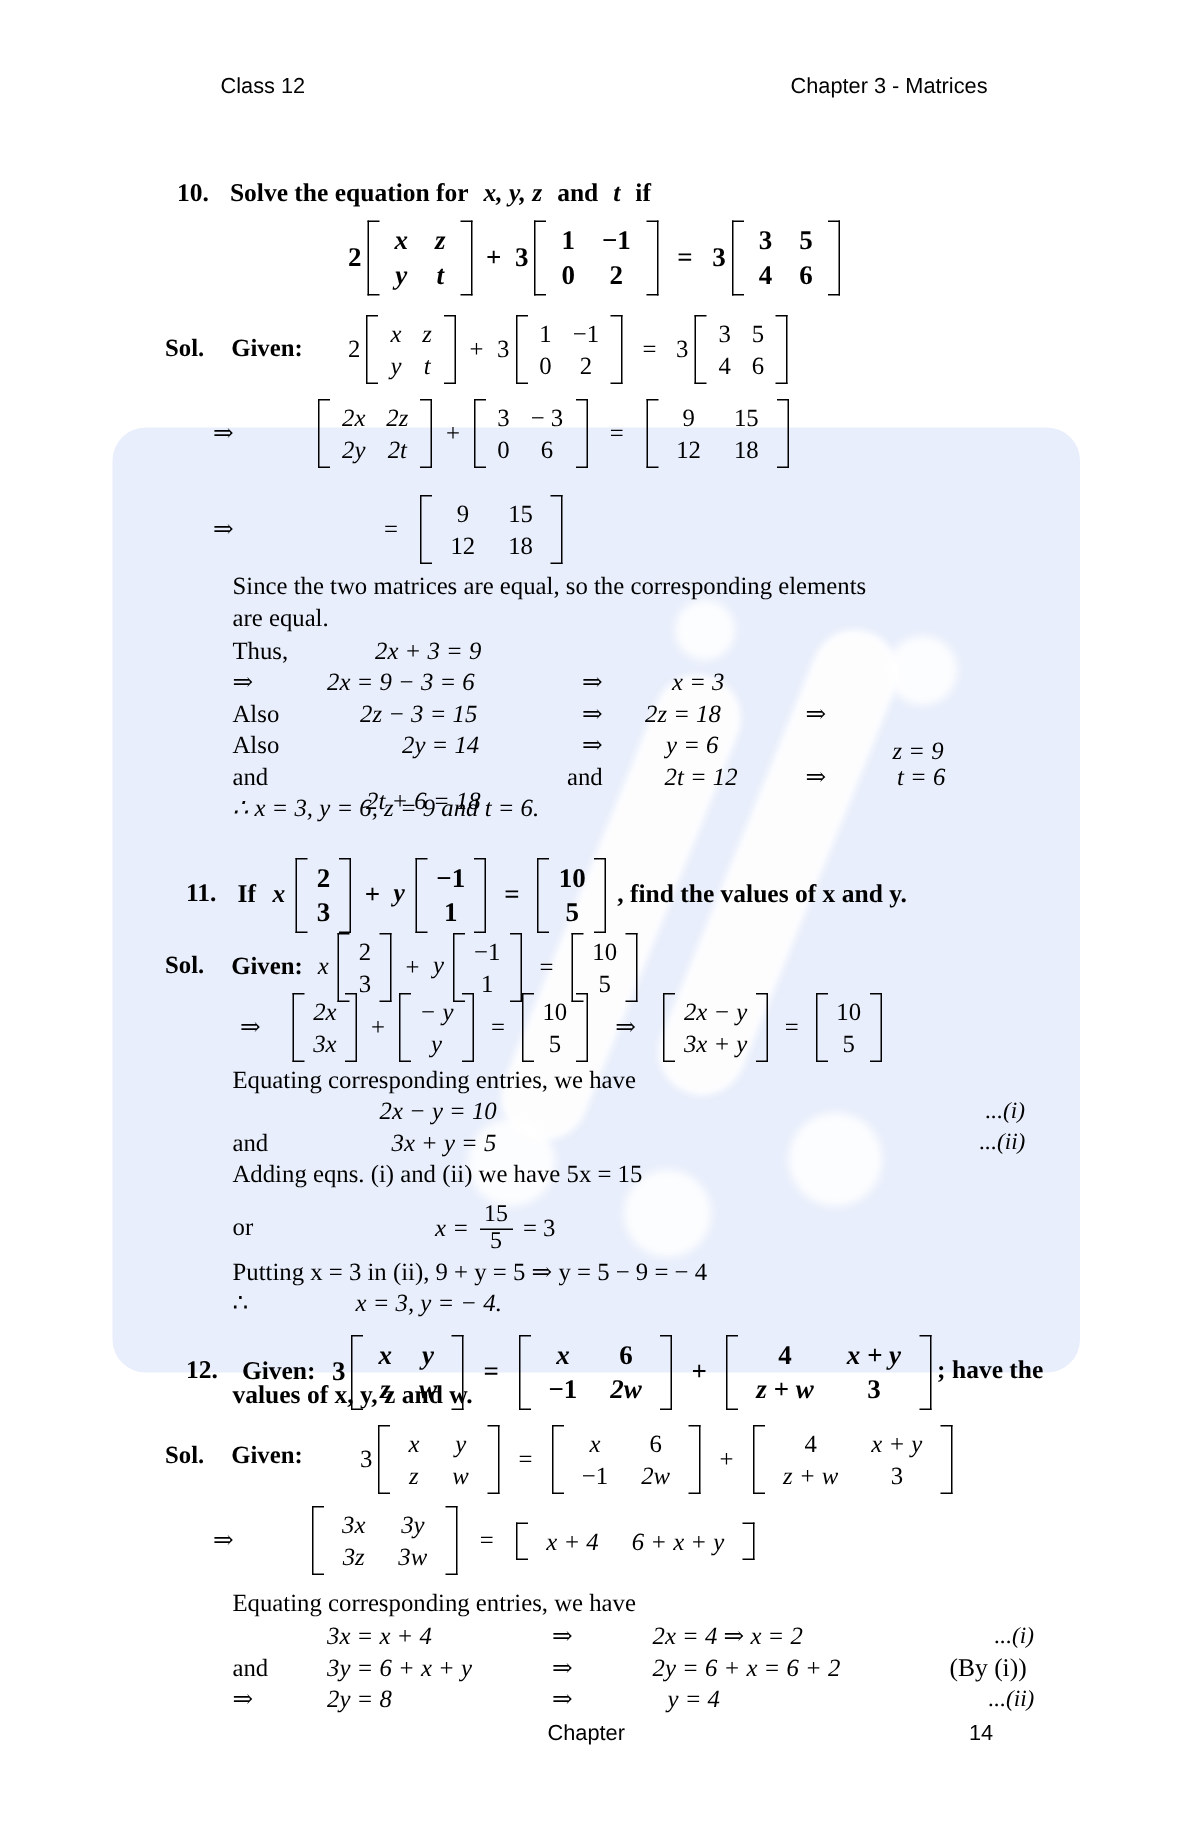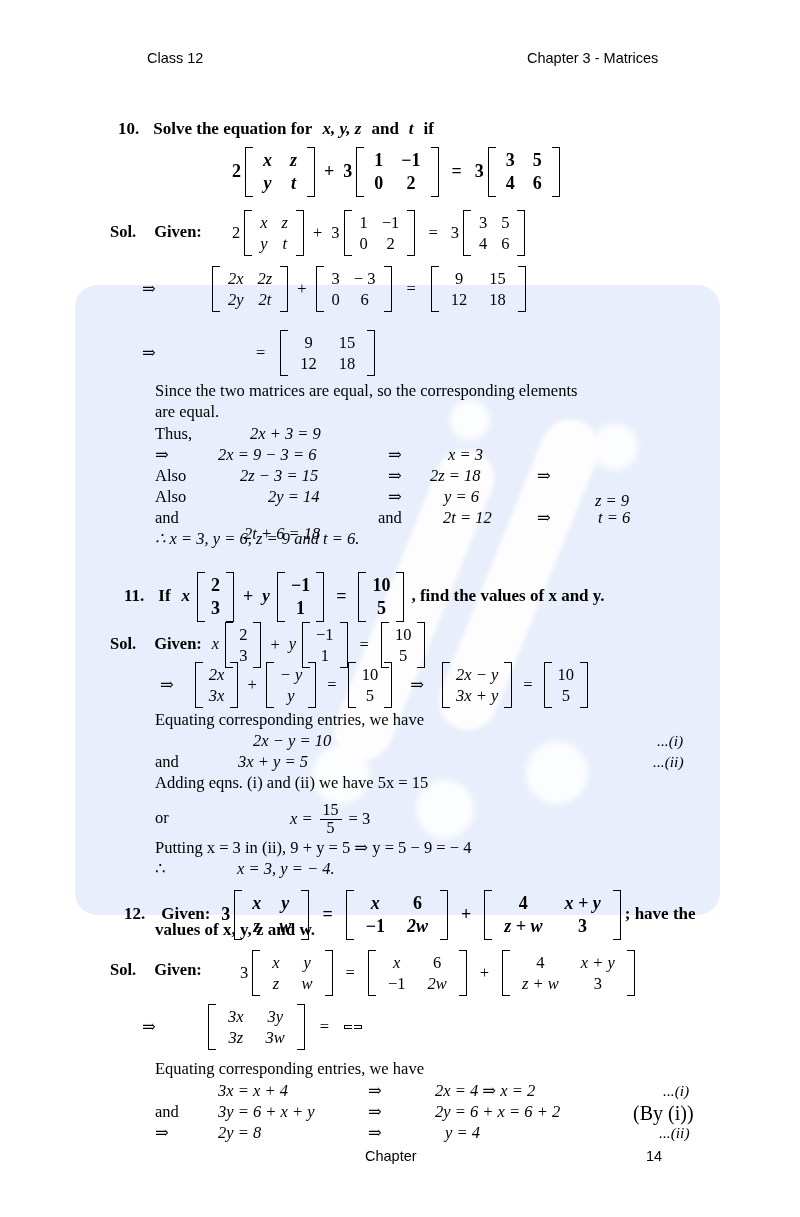--- a/index.html
+++ b/index.html
@@ -485,21 +485,21 @@
           </table>
       </span>
     </div>
 
     <div class="row body" style="left:155px; top:710px;">Equating corresponding entries, we have</div>
 
     <div class="row body it" style="left:253px; top:731px;">2x − y = 10</div>
     <div class="row eqref" style="left:657px; top:732px;">...(i)</div>
 
     <div class="row body" style="left:155px; top:752px;">and</div>
-    <div class="row body it" style="left:238px; top:752px;text-align:center;">3x + y = 5</div>
+    <div class="row body it" style="left:261px; top:752px;text-align:center;">3x + y = 5</div>
     <div class="row eqref" style="left:653px; top:753px;">...(ii)</div>
 
     <div class="row body" style="left:155px; top:773px;">Adding eqns. (i) and (ii) we have 5x = 15</div>
 
     <div class="row body" style="left:155px; top:808px;">or</div>
     <div class="row" style="left:290px; top:803px;">
       <span class="body it">x  =</span>
       <span class="frac">
         <span class="n">15</span>
         <span class="d">5</span>
@@ -628,38 +628,42 @@
                 <td class="it">3z</td>
                 <td class="it">3w</td>
               </tr>
         </tbody>
           </table>
       </span>
       <span class="op" style="padding:0 11px;">=</span>
       <span class="mx wide">
         <table>
             <tbody>
+          <tr>
+                <td class="it">x + 4</td>
+                <td class="it">6 + x + y</td>
+              </tr>
         </tbody>
           </table>
       </span>
     </div>
 
     <div class="row body" style="left:155px; top:1059px;">Equating corresponding entries, we have</div>
 
     <div class="row body" style="left:155px; top:1081px;"></div>
     <div class="row body it" style="left:218px; top:1081px;">3x = x + 4</div>
     <div class="row body" style="left:368px; top:1081px;">⇒</div>
     <div class="row body it" style="left:435px; top:1081px;">2x = 4  ⇒   x = 2</div>
     <div class="row eqref" style="left:663px; top:1082px;">...(i)</div>
 
     <div class="row body" style="left:155px; top:1102px;">and</div>
     <div class="row body it" style="left:218px; top:1102px;">3y = 6 + x + y</div>
     <div class="row body" style="left:368px; top:1102px;">⇒</div>
     <div class="row body it" style="left:435px; top:1102px;text-align:center;">2y = 6 + x = 6 + 2</div>
-    <div class="row body" style="left:633px; top:1102px; font-size:20px;">(By (i))</div>
+    <div class="row body" style="left:633px; top:1102px; font-size:17px;">(By (i))</div>
 
     <div class="row body" style="left:155px; top:1123px;">⇒</div>
     <div class="row body it" style="left:218px; top:1123px;">2y = 8</div>
     <div class="row body" style="left:368px; top:1123px;">⇒</div>
     <div class="row body it" style="left:445px; top:1123px;">y = 4</div>
     <div class="row eqref" style="left:659px; top:1124px;">...(ii)</div>
 
     <div class="ftr">
       <span class="brand">Chapter</span>
       <span class="pg">14</span>

